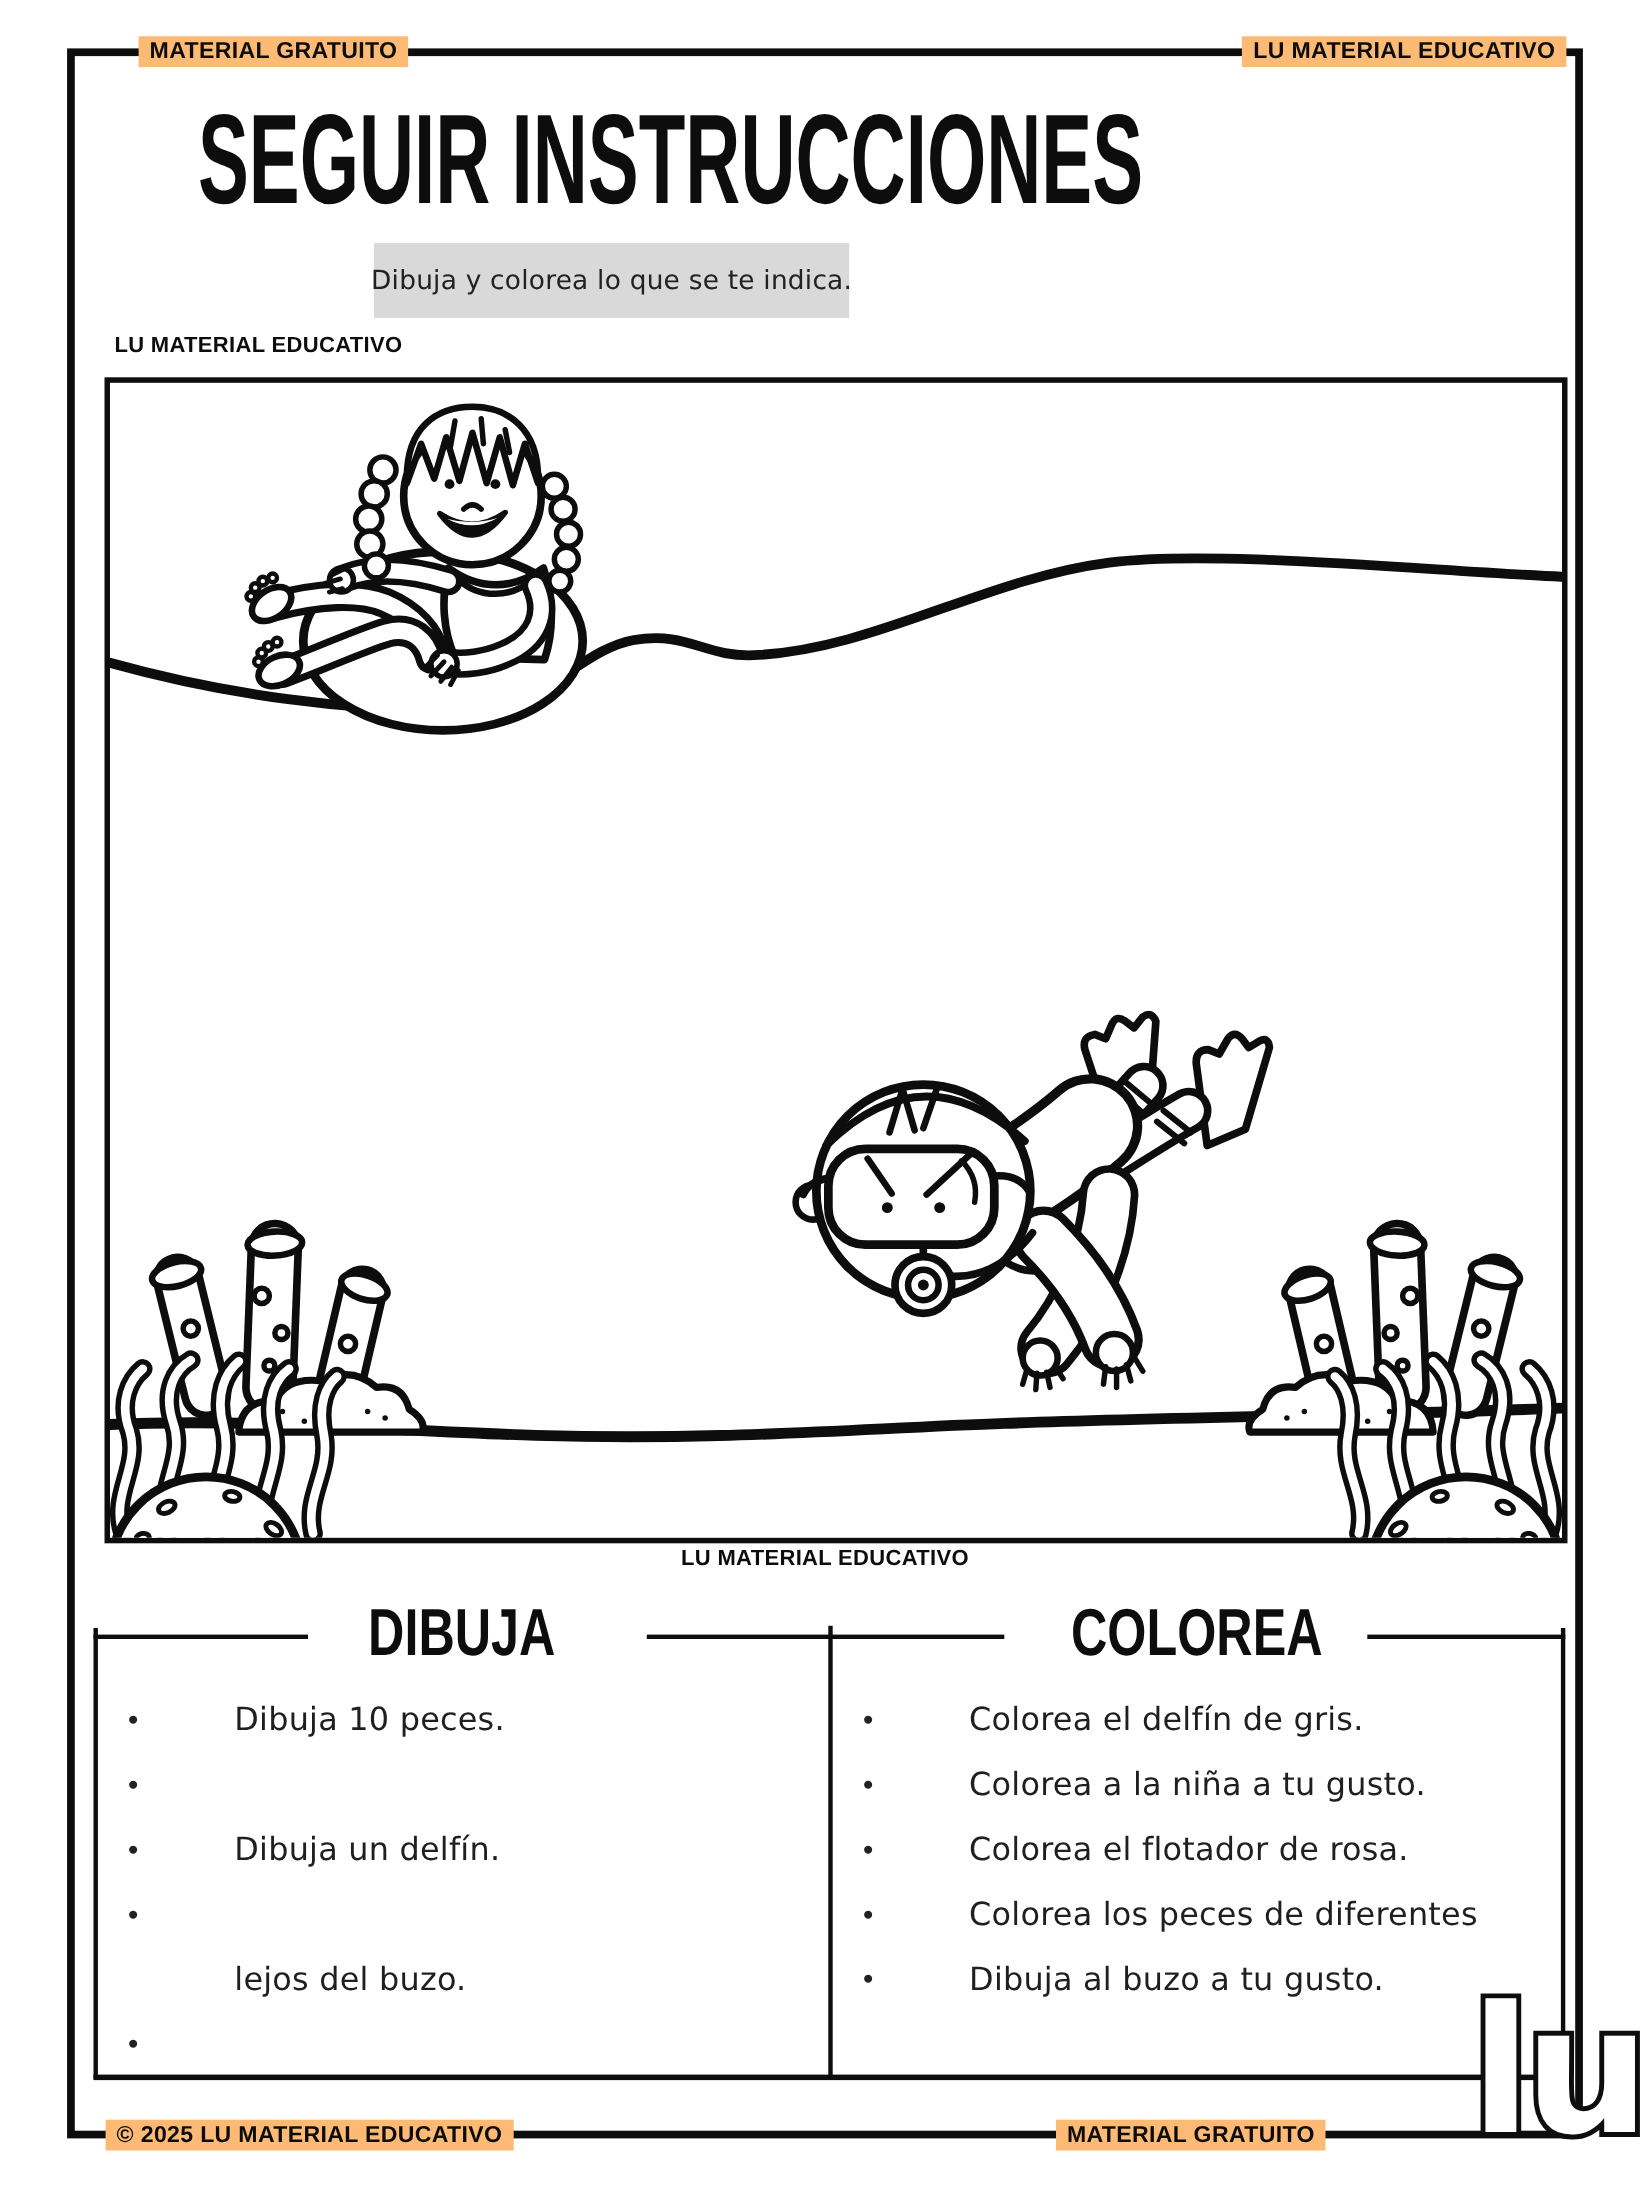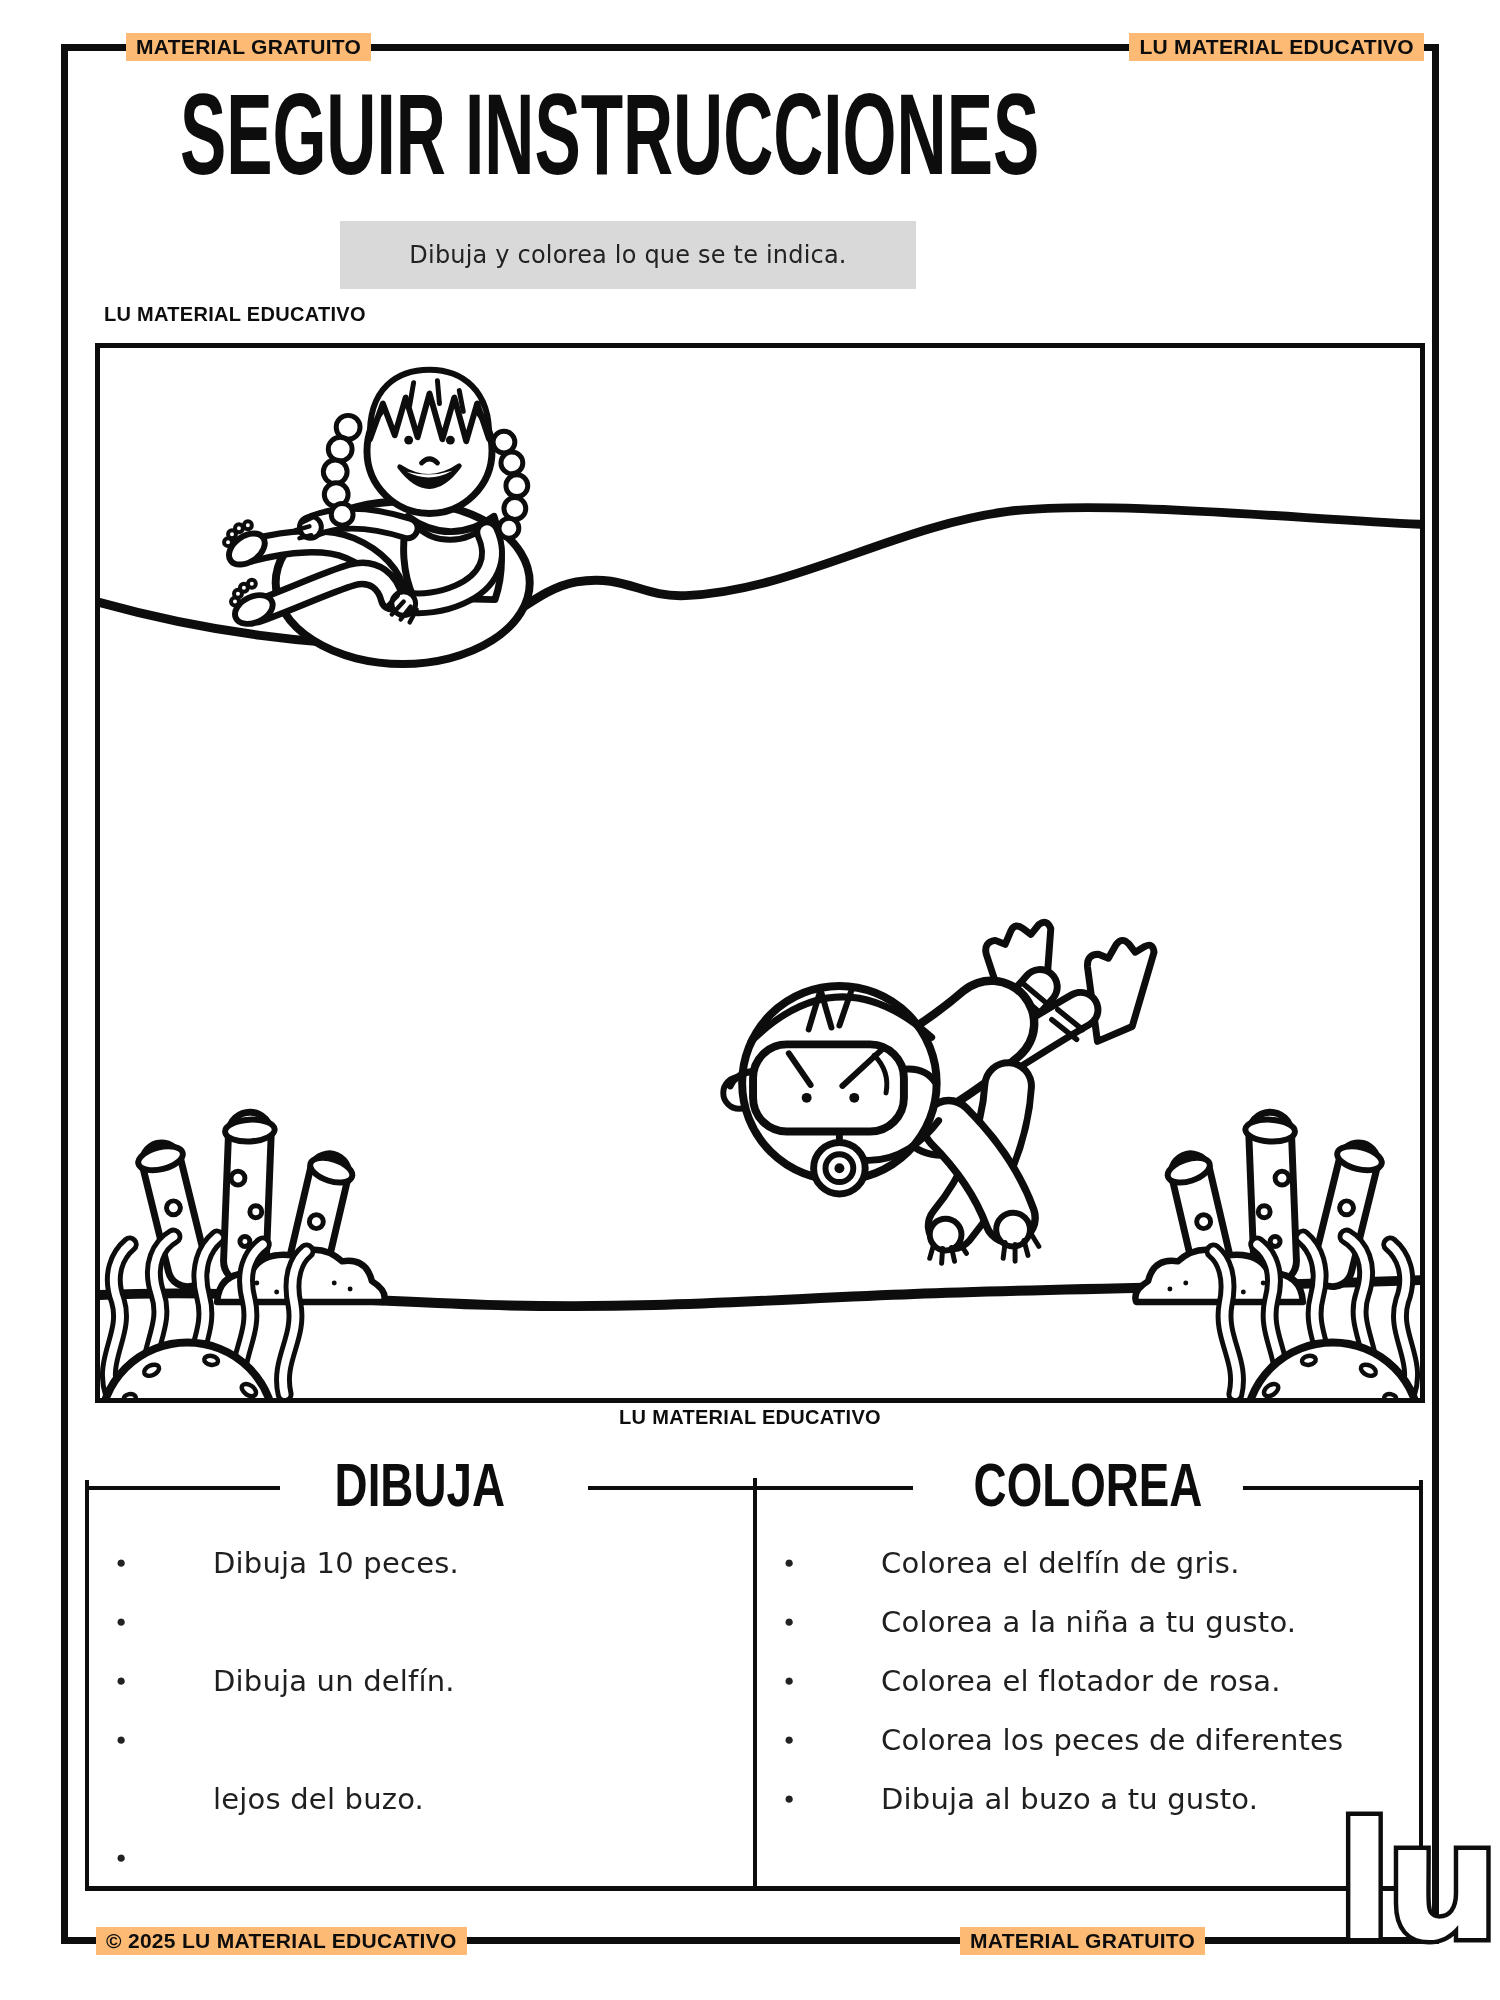--- a/index.html
+++ b/index.html
@@ -10,27 +10,27 @@
   .abs{position:absolute;}
   
   .frame{
     left:61px;top:44px;width:1378px;height:1900px;
     border:7px solid #0d0d0d;box-sizing:border-box;z-index:1;
   }
   .banner-label{
     background:#fdba74;color:#0d0d0d;font-weight:bold;font-size:21px;
     letter-spacing:.3px;padding:2px 10px;z-index:3;white-space:nowrap;
   }
-  .title-wrap{left:0;top:68px;width:1220px;text-align:center;z-index:2;}
+  .title-wrap{left:0;top:80px;width:1220px;text-align:center;z-index:2;}
   .title{
     display:inline-block;font-weight:bold;font-size:95px;color:#0d0d0d;
     transform:scale(0.73,1.22);transform-origin:center top;white-space:nowrap;
   }
   .subtitle-box{
-    left:340px;top:221px;width:576px;height:68px;background:#d9d9d9;
+    left:340px;top:221px;width:432px;height:68px;background:#d9d9d9;
     display:flex;align-items:center;justify-content:center;z-index:2;
   }
   .subtitle-box span{
     font-family:"DejaVu Sans", sans-serif;font-size:24px;color:#222;
     letter-spacing:.2px;white-space:nowrap;
   }
   .small-label{
     font-weight:bold;font-size:20px;color:#0d0d0d;letter-spacing:.3px;
     white-space:nowrap;z-index:2;
   }

